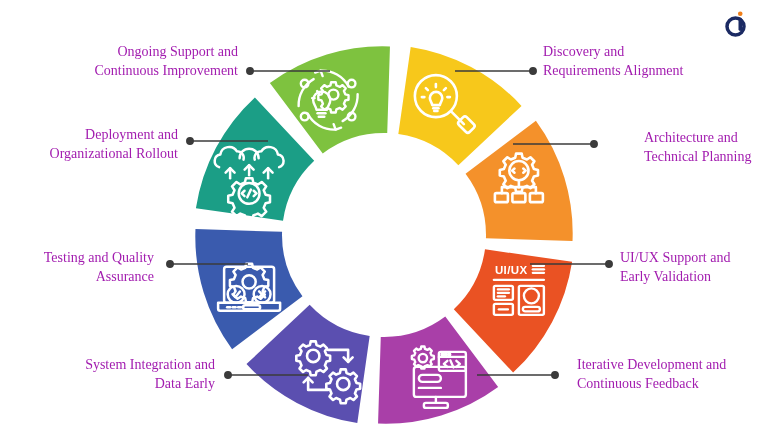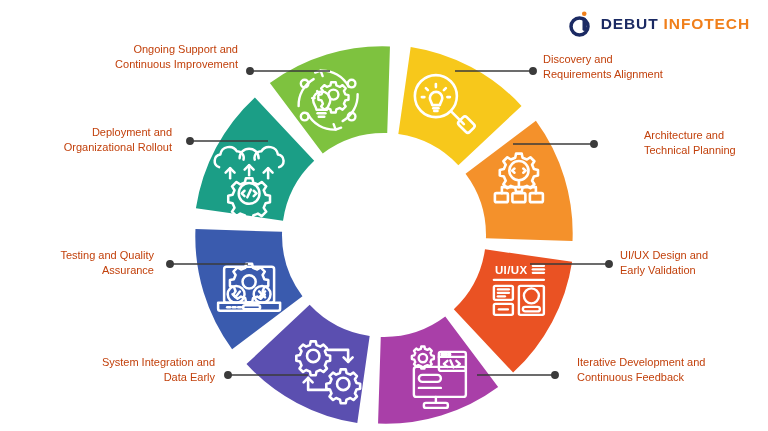--- a/index.html
+++ b/index.html
@@ -49,50 +49,50 @@
   
   #connectors {
     position: absolute;
     left: 0; top: 0;
     width: 768px; height: 431px;
     pointer-events: none;
   }
 
   .label {
     position: absolute;
-    font-size: 11px;
+    font-size: 14px;
     line-height: 1.38;
-    color: #c2410c;
+    color: #a21caf;
     white-space: pre-line;
+    font-family: Liberation Serif, serif;
   }
   .label.right { text-align: left; }
   .label.left  { text-align: right; }
 
   
   #lbl-support   { left: 10px;  top: 42px;  width: 228px; }
-  #lbl-deploy    { left: 10px;  top: 125px; width: 162px; }
+  #lbl-deploy    { left: 16px;  top: 125px; width: 162px; }
   #lbl-testing   { left: 4px;  top: 248px; width: 150px; }
   #lbl-sysint    { left: 10px;  top: 355px; width: 205px; }
 
   
-  #lbl-discovery { left: 543px; top: 52px;  width: 214px; }
+  #lbl-discovery { left: 543px; top: 42px;  width: 214px; }
   #lbl-arch      { left: 605px; top: 128px; width: 155px; margin-left: 39px; }
   #lbl-uiux      { left: 620px; top: 248px; width: 140px; }
   #lbl-iterative { left: 577px; top: 355px; width: 200px; }
 </style>
 </head>
 <body>
 
 <div id="logo">
   <svg class="mark" viewBox="0 0 52 52">
     <circle cx="23" cy="31" r="17" fill="none" stroke="#1b2a63" stroke-width="7"></circle>
     <rect x="29" y="13" width="7" height="27" rx="3.5" fill="#1b2a63"></rect>
     <circle cx="32.5" cy="5.5" r="4.6" fill="#f07f1a"></circle>
   </svg>
-  <div class="wordmark"><span class="w-debut">DEBUT</span><span class="w-info">INFOTECH</span></div>
 </div>
 
 <div id="wheel">
 <svg viewBox="0 0 380 380" xmlns="http://www.w3.org/2000/svg">
   <defs>
 
     <path id="wedge" d="M 9.03 -101.60 A 102 102 0 0 1 70.60 -73.59
                          L 130.58 -136.12 A 190 190 0 0 0 16.82 -189.25 Z"></path>
   </defs>
 
@@ -285,16 +285,16 @@
 Organizational Rollout</div>
 <div class="label left" id="lbl-testing">Testing and Quality
 Assurance</div>
 <div class="label left" id="lbl-sysint">System Integration and
 Data Early</div>
 
 <div class="label right" id="lbl-discovery">Discovery and
 Requirements Alignment</div>
 <div class="label right" id="lbl-arch">Architecture and
 Technical Planning</div>
-<div class="label right" id="lbl-uiux">UI/UX Design and
+<div class="label right" id="lbl-uiux">UI/UX Support and
 Early Validation</div>
 <div class="label right" id="lbl-iterative">Iterative Development and
 Continuous Feedback</div>
 
 </body></html>

